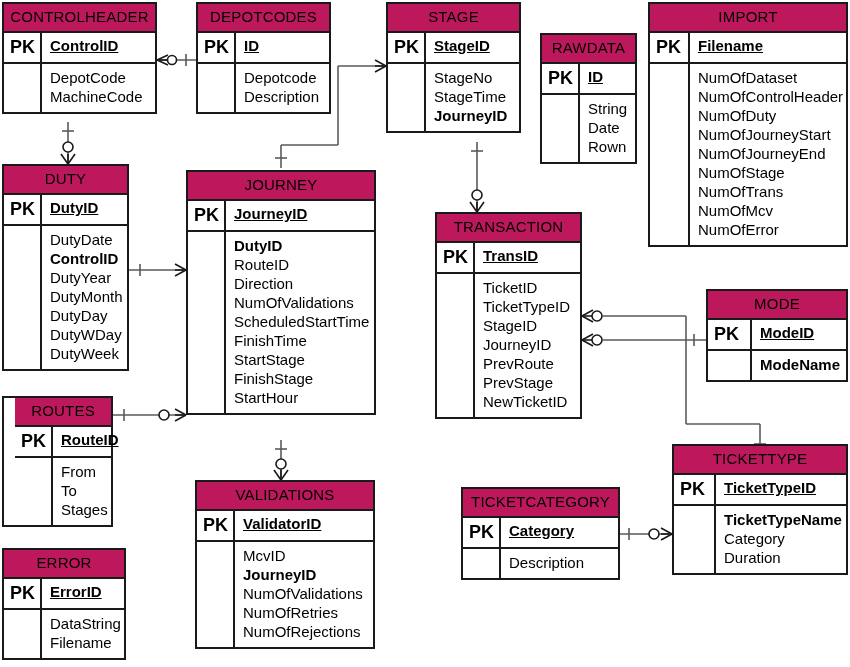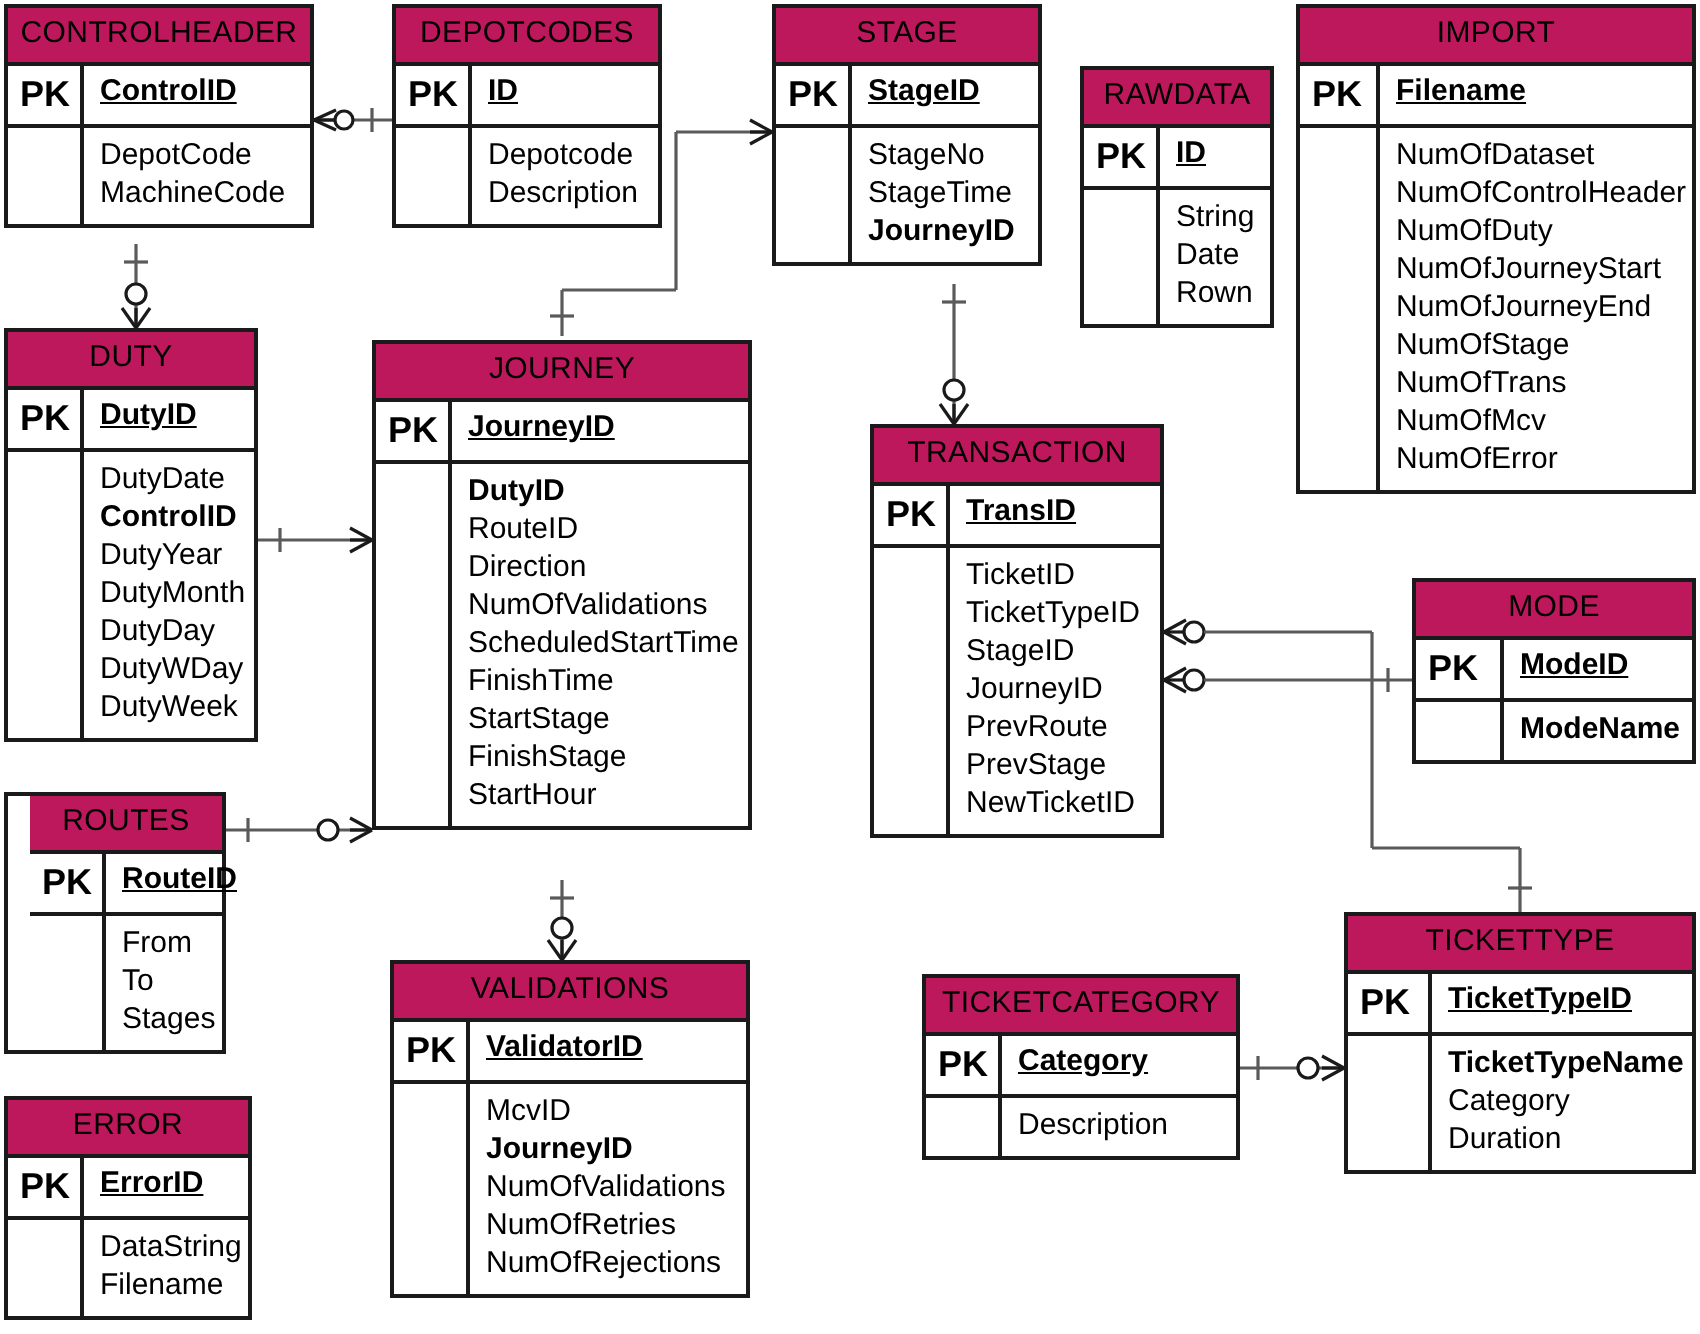--- a/index.html
+++ b/index.html
@@ -418,21 +418,21 @@
       </div>
     </div>
     <div class="ent-row body-row">
       <div class="key-col empty" style="width:38px;"></div>
       <div class="attr-col">
         <div class="attr">Description</div>
       </div>
     </div>
   </div>
 
-  <div class="entity" style="left:672px;top:456px;width:176px;">
+  <div class="entity" style="left:672px;top:444px;width:176px;">
     <div class="ent-title">TICKETTYPE</div>
     <div class="ent-row pk-row">
       <div class="key-col" style="width:42px;">PK</div>
       <div class="attr-col">
         <div class="pk-name">TicketTypeID</div>
       </div>
     </div>
     <div class="ent-row body-row">
       <div class="key-col empty" style="width:42px;"></div>
       <div class="attr-col">

